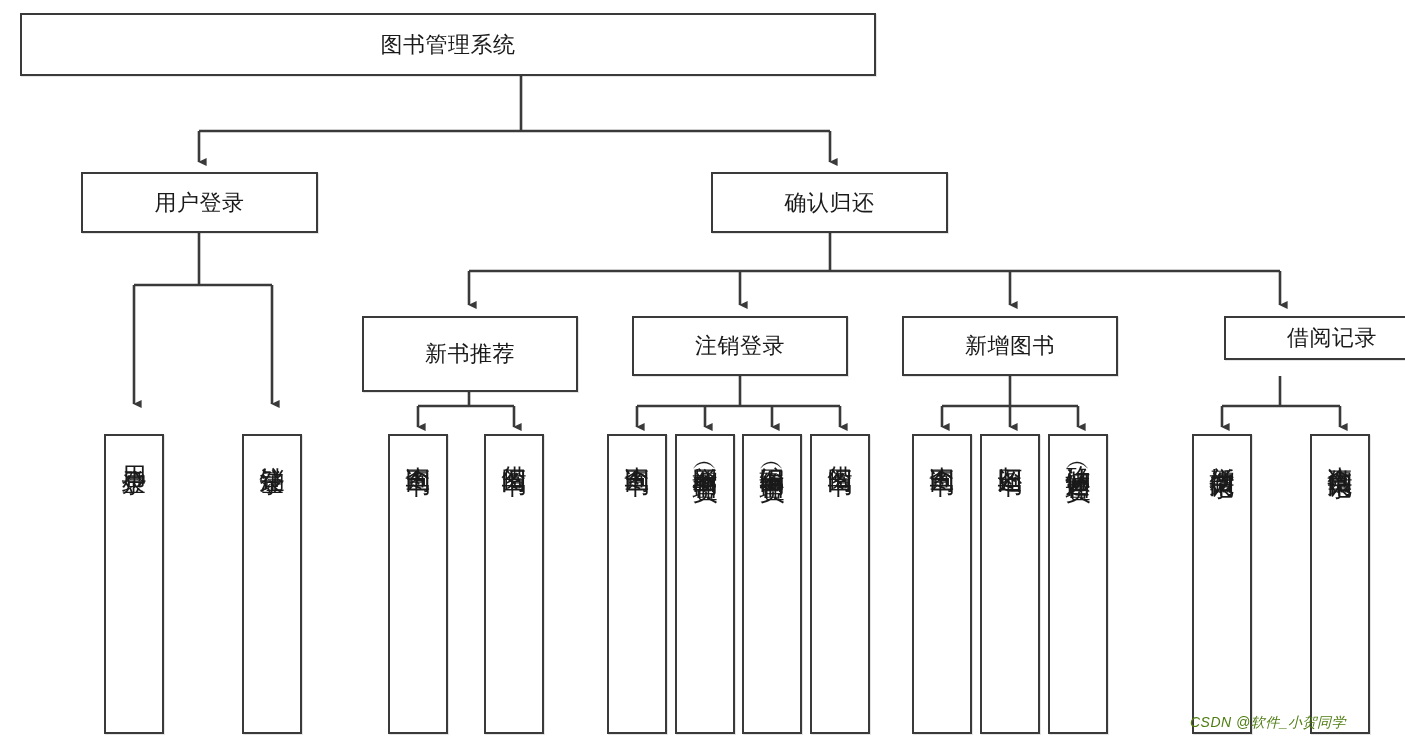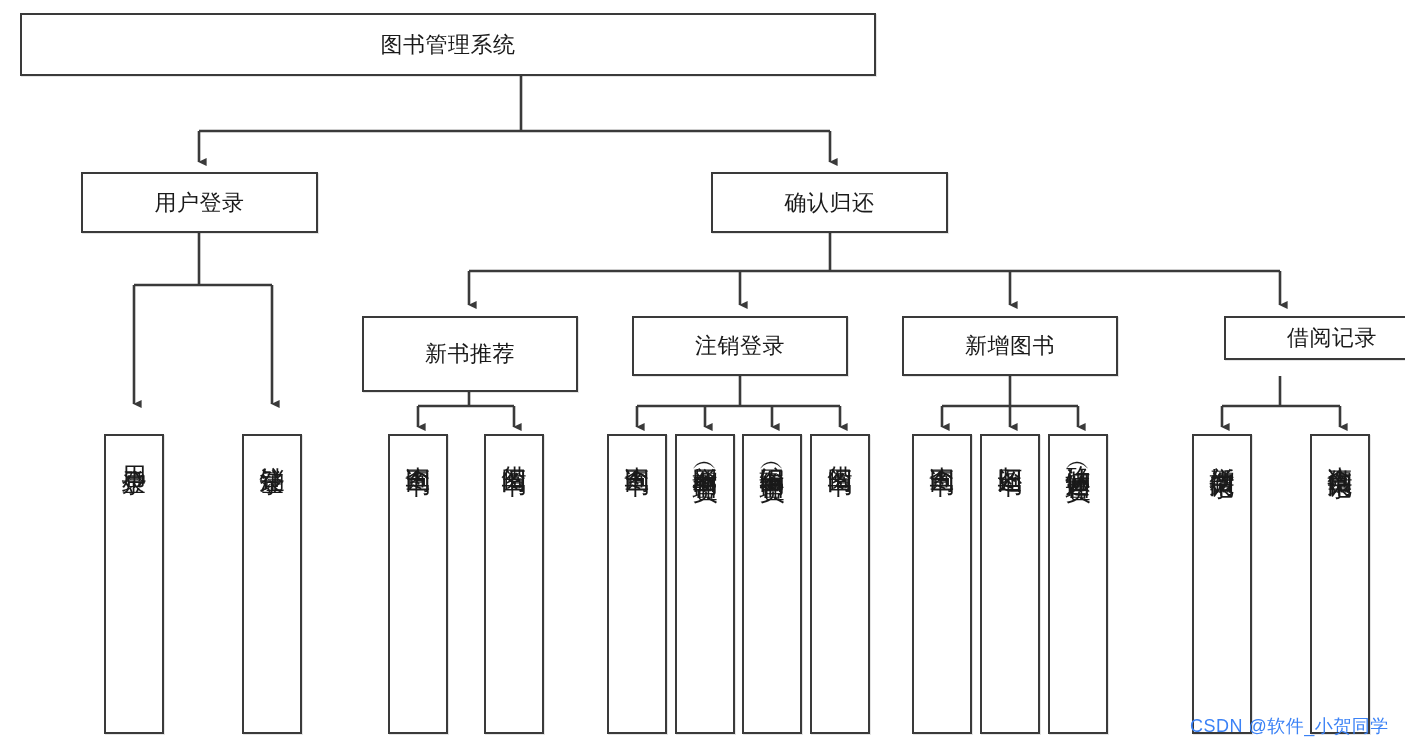--- a/index.html
+++ b/index.html
@@ -53,24 +53,25 @@
     writing-mode: vertical-rl;
     text-orientation: upright;
     font-size: 25px;
     letter-spacing: 2px;
     line-height: 1;
   }
   #watermark {
     position: absolute;
     left: 1190px;
     top: 714px;
-    font-size: 18px;
-    color: #3b82f6;
+    font-size: 14px;
+    color: #4d7c0f;
     letter-spacing: 0.5px;
     white-space: nowrap;
+    font-style: italic;
   }
 </style>
 </head>
 <body>
 
 <div id="canvas">
 
   <svg id="edges" viewBox="0 0 1405 747">
     <defs>
       <marker id="arrow" markerWidth="9" markerHeight="9" refX="4.2" refY="7.6" orient="auto" markerUnits="userSpaceOnUse">

